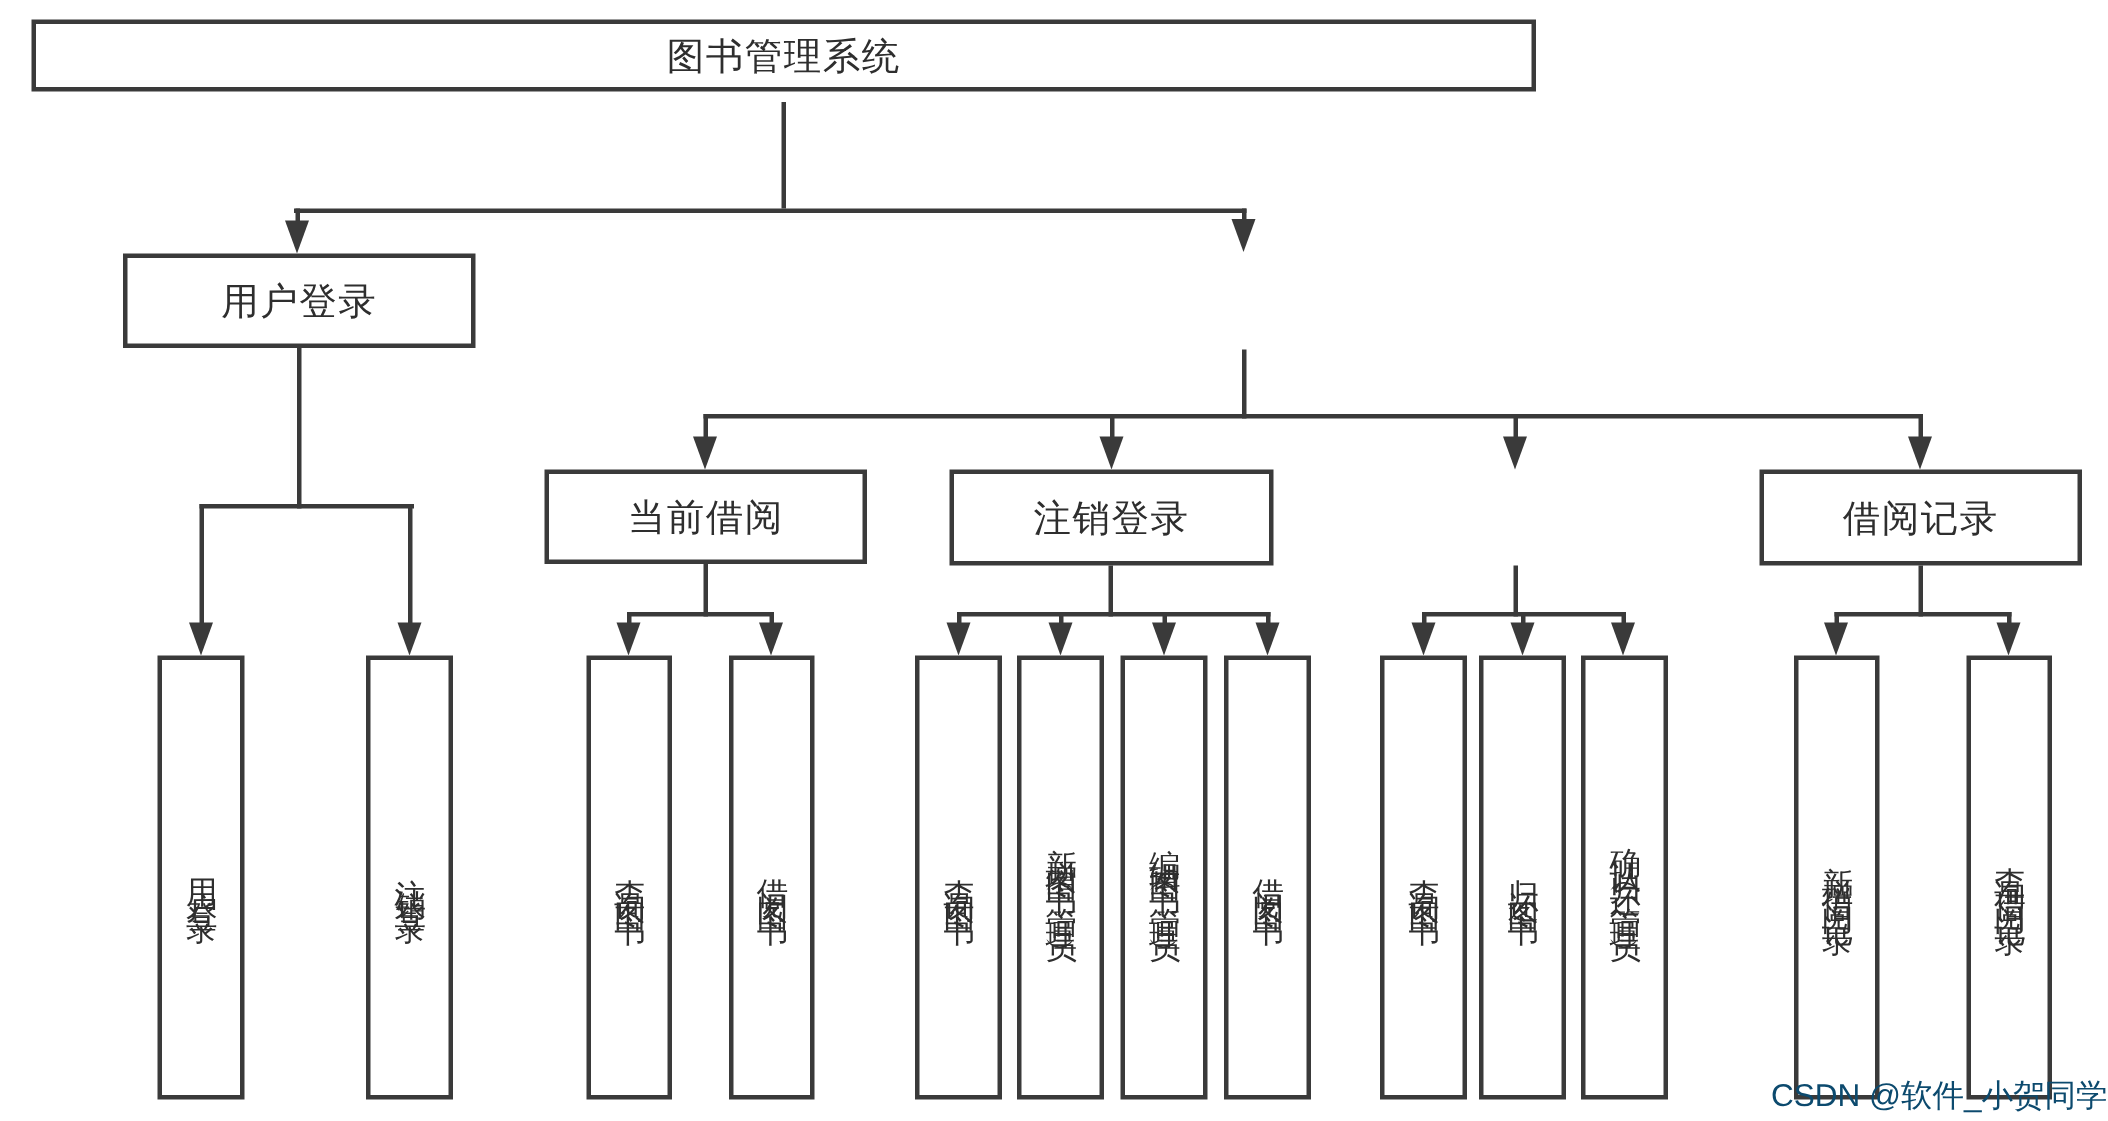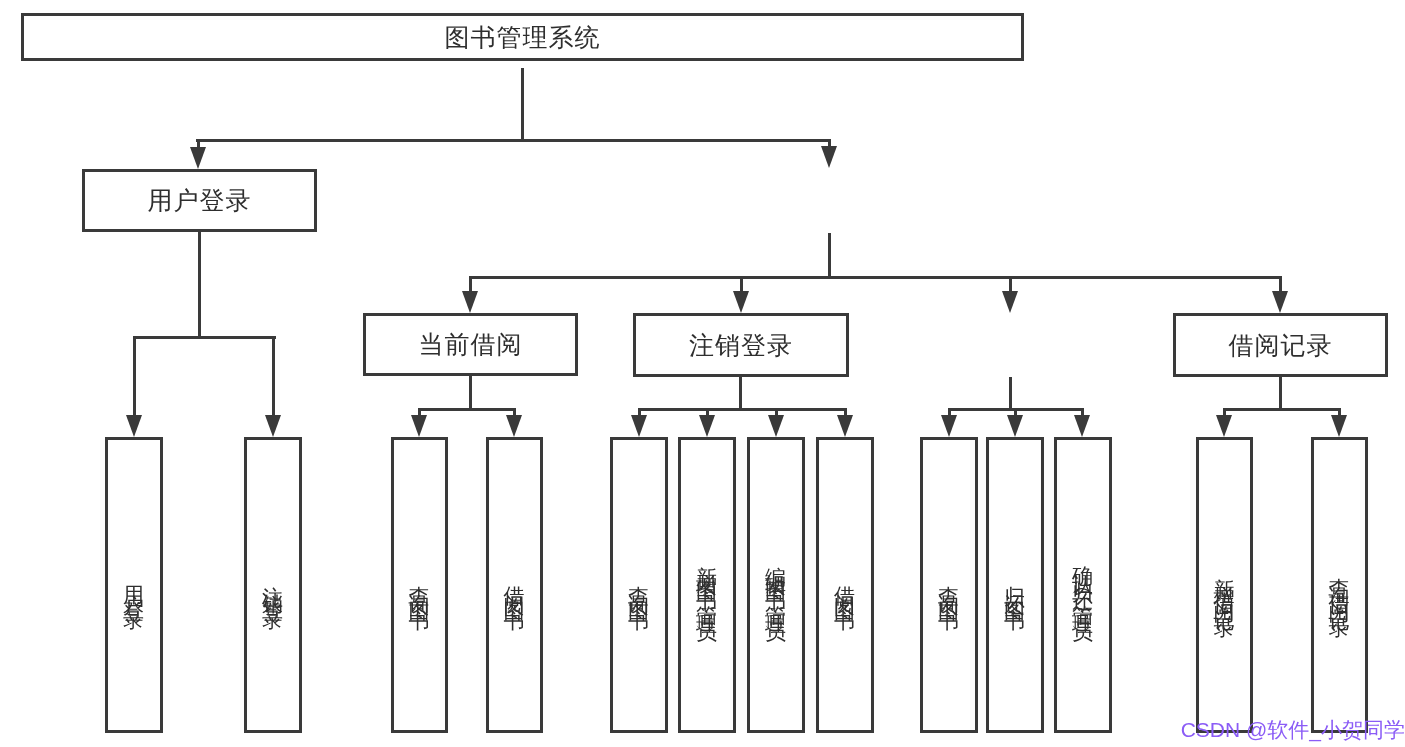--- a/index.html
+++ b/index.html
@@ -21,21 +21,21 @@
   }
   .vl { position:absolute; width:3px; background:#3a3a3a; }
   .hl { position:absolute; height:3px; background:#3a3a3a; }
   .ar {
     position:absolute; width:0; height:0;
     border-left:8px solid transparent; border-right:8px solid transparent;
     border-top:22px solid #3a3a3a;
   }
   .watermark {
     position:absolute; left:1160px; top:716px; width:245px;
-    color:#8b5cf6; font-size:21px; text-align:right; z-index:5;
+    color:#0c4a6e; font-size:21px; text-align:right; z-index:5;
     white-space:nowrap;
   }
 </style>
 </head>
 <body>
 
 <div id="canvas">
 
   <div class="box" style="left:21px;top:13px;width:1003px;height:48px;">
     <span>图书管理系统</span>

